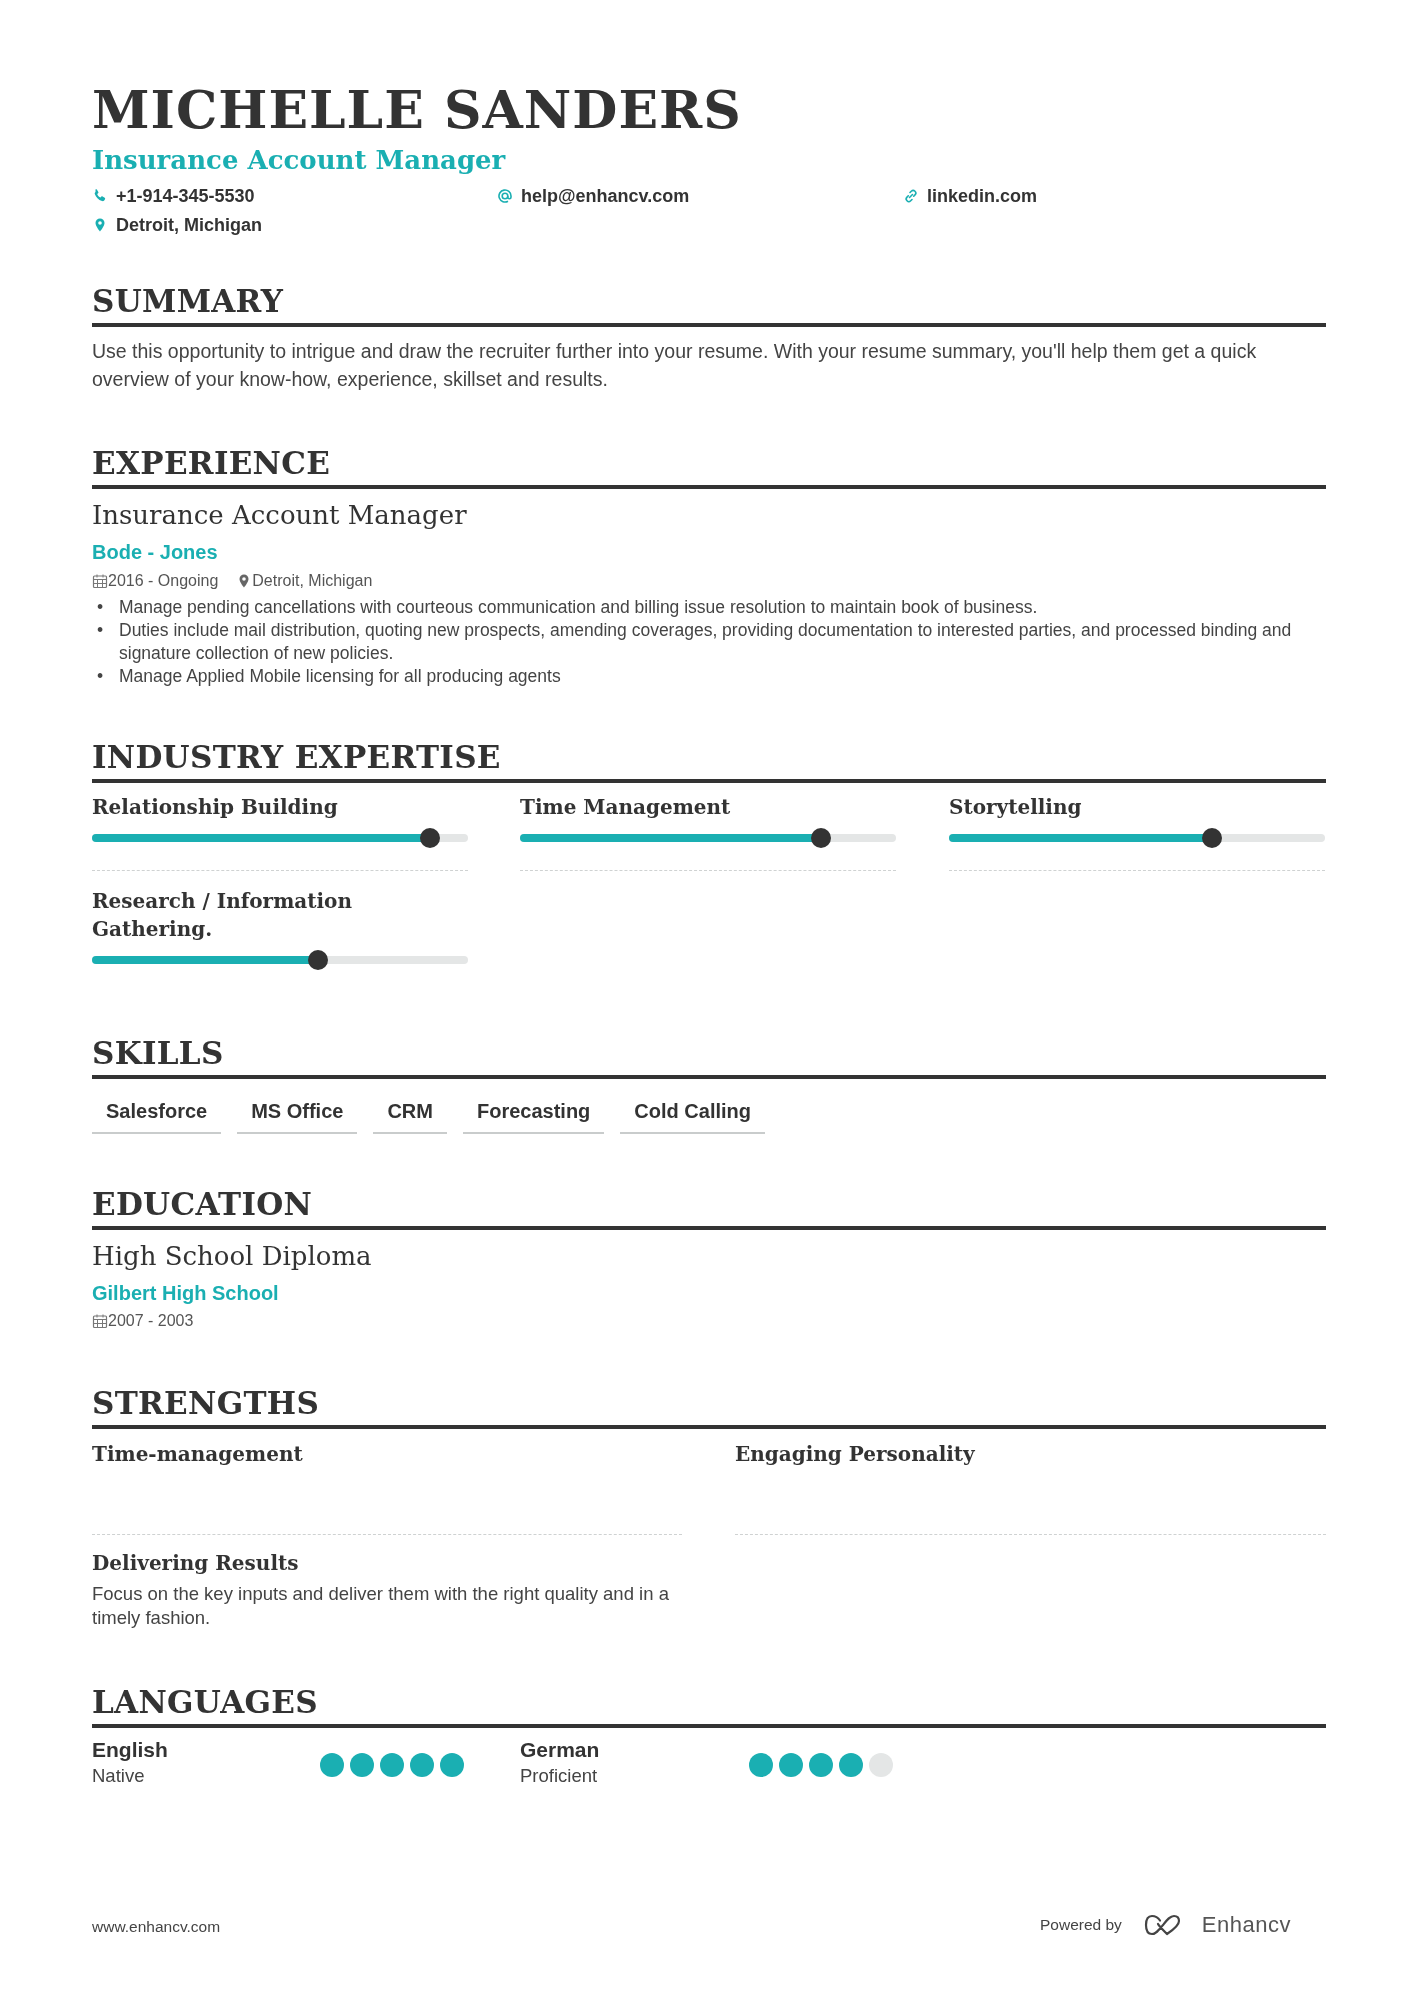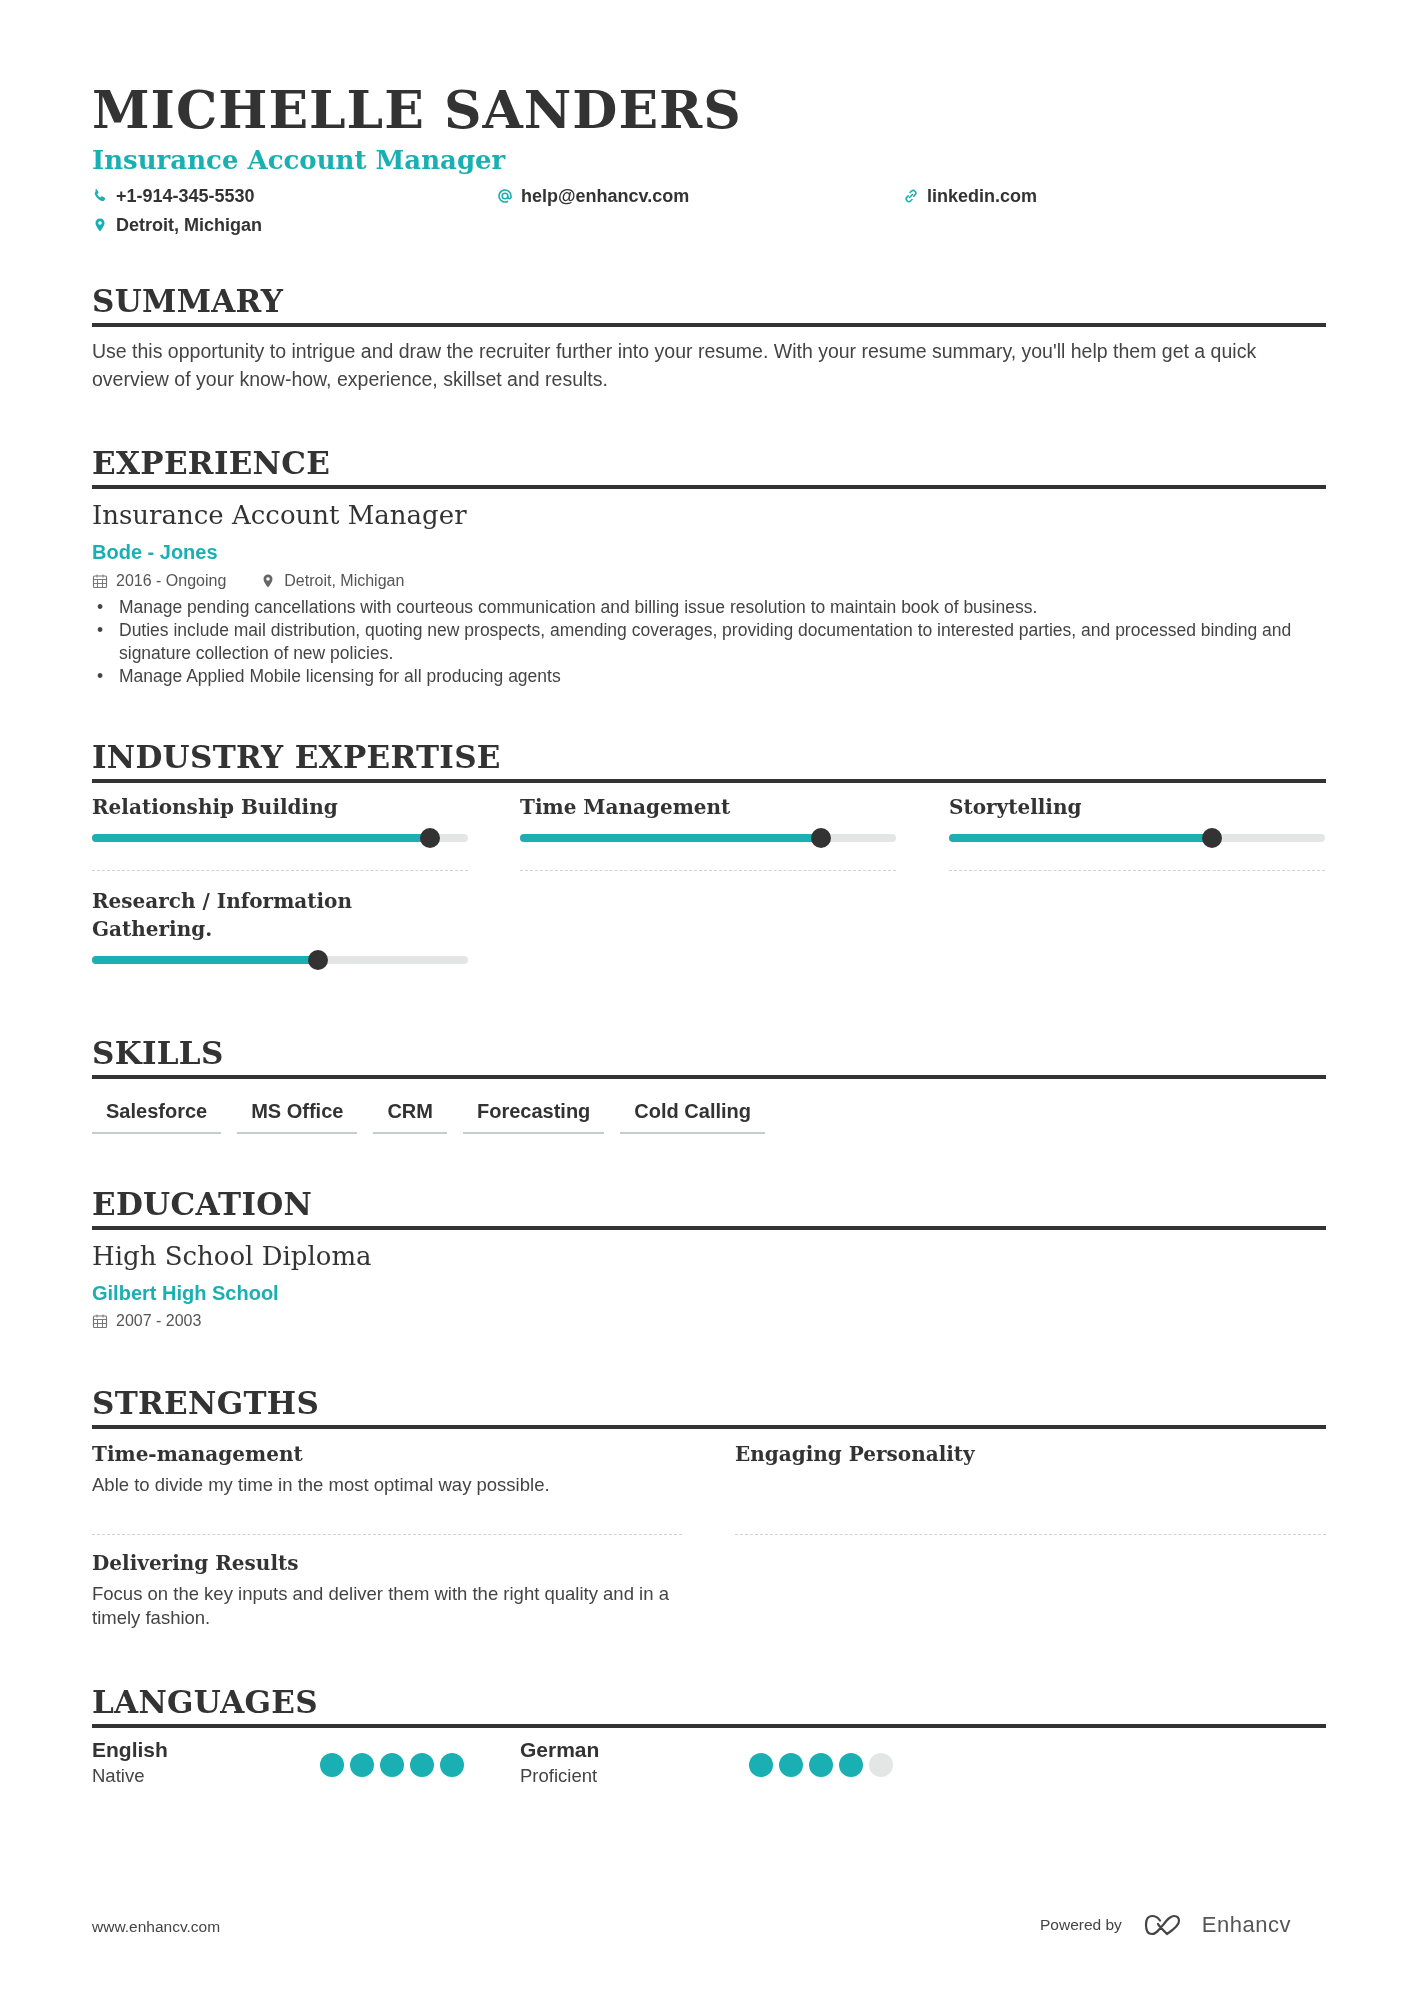--- a/index.html
+++ b/index.html
@@ -15,21 +15,21 @@
 
   
   .section-head { position: absolute; left: 0; width: 1234px; }
   .section-head .title { font-family: "DejaVu Serif", serif; font-weight: bold; font-size: 31px; color: #333333; line-height: 40px; letter-spacing: 0.3px; }
   .section-head .rule { height: 4px; background: #333333; margin-top: 2px; }
 
   .body-text { font-size: 19.5px; color: #444444; line-height: 28px; }
 
   .exp-role { position: absolute; font-family: "DejaVu Serif", serif; font-size: 26px; color: #333333; line-height: 34px; }
   .exp-company { position: absolute; font-size: 20px; font-weight: bold; color: #1aafb2; line-height: 26px; }
-  .meta { position: absolute; display: flex; align-items: center; gap: 8px; font-size: 16px; color: #555555; line-height: 20px; }
+  .meta { position: absolute; display: flex; align-items: center; font-size: 16px; color: #555555; line-height: 20px; }
   .meta svg { width: 16px; height: 16px; }
   .bullets { position: absolute; list-style: none; font-size: 17.5px; color: #444444; line-height: 23px; }
   .bullets li { position: relative; padding-left: 27px; }
   .bullets li::before { content: "•"; position: absolute; left: 5px; top: 0; color: #444444; }
 
   
   .exp-item { position: absolute; width: 376px; }
   .exp-item .label { font-family: "DejaVu Serif", serif; font-weight: bold; font-size: 20px; color: #333333; line-height: 28px; }
   .bar { position: relative; height: 8px; background: #e4e6e6; border-radius: 4px; }
   .bar .fill { position: absolute; left: 0; top: 0; bottom: 0; background: #1aafb2; border-radius: 4px; }
@@ -190,21 +190,20 @@
     <span>2007 - 2003</span>
   </div>
 
   <div class="section-head" style="top:1383px;">
     <div class="title">STRENGTHS</div>
     <div class="rule"></div>
   </div>
 
   <div class="str-item" style="top:1440px; left:0;">
     <div class="label">Time-management</div>
-    <div class="desc">Able to divide my time in the most optimal way possible.</div>
   </div>
   <div class="dash" style="position:absolute; top:1534px; left:0; width:590px;"></div>
 
   <div class="str-item" style="top:1440px; left:643px;">
     <div class="label">Engaging Personality</div>
   </div>
   <div class="dash" style="position:absolute; top:1534px; left:643px; width:591px;"></div>
 
   <div class="str-item" style="top:1549px; left:0;">
     <div class="label">Delivering Results</div>

